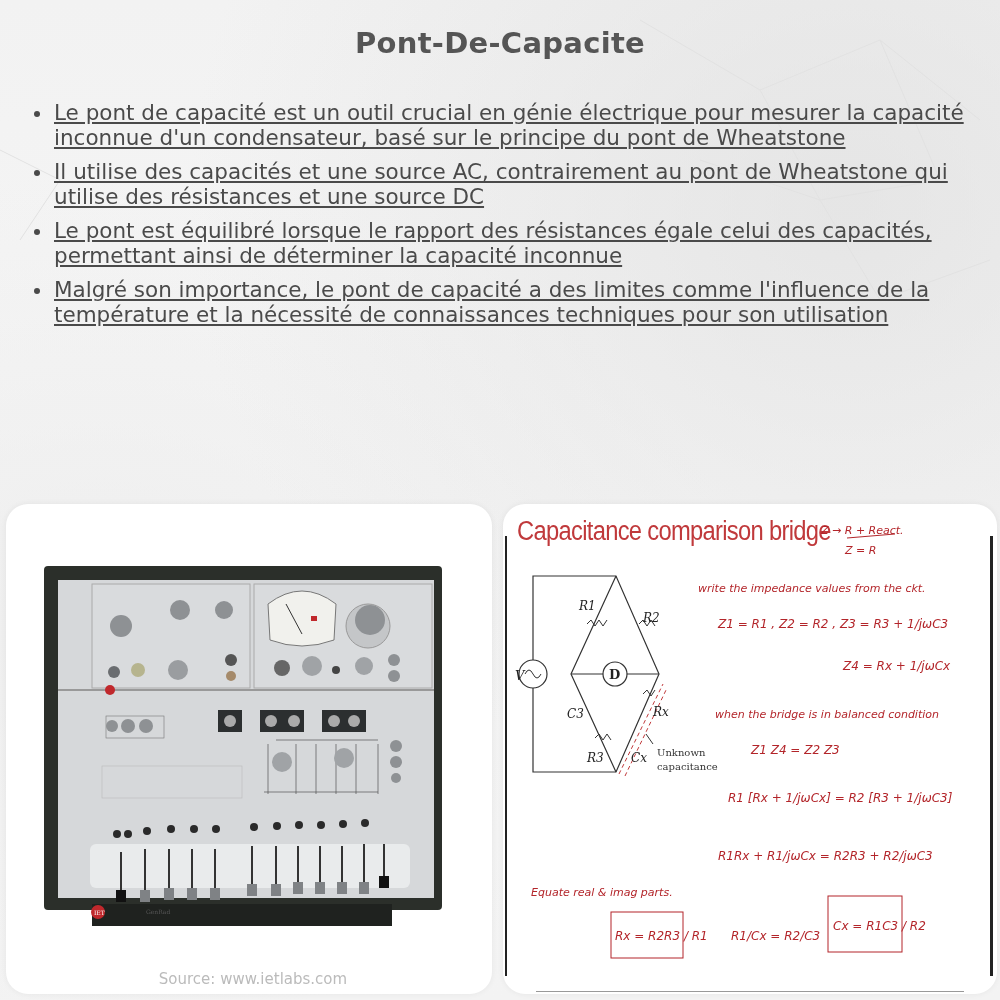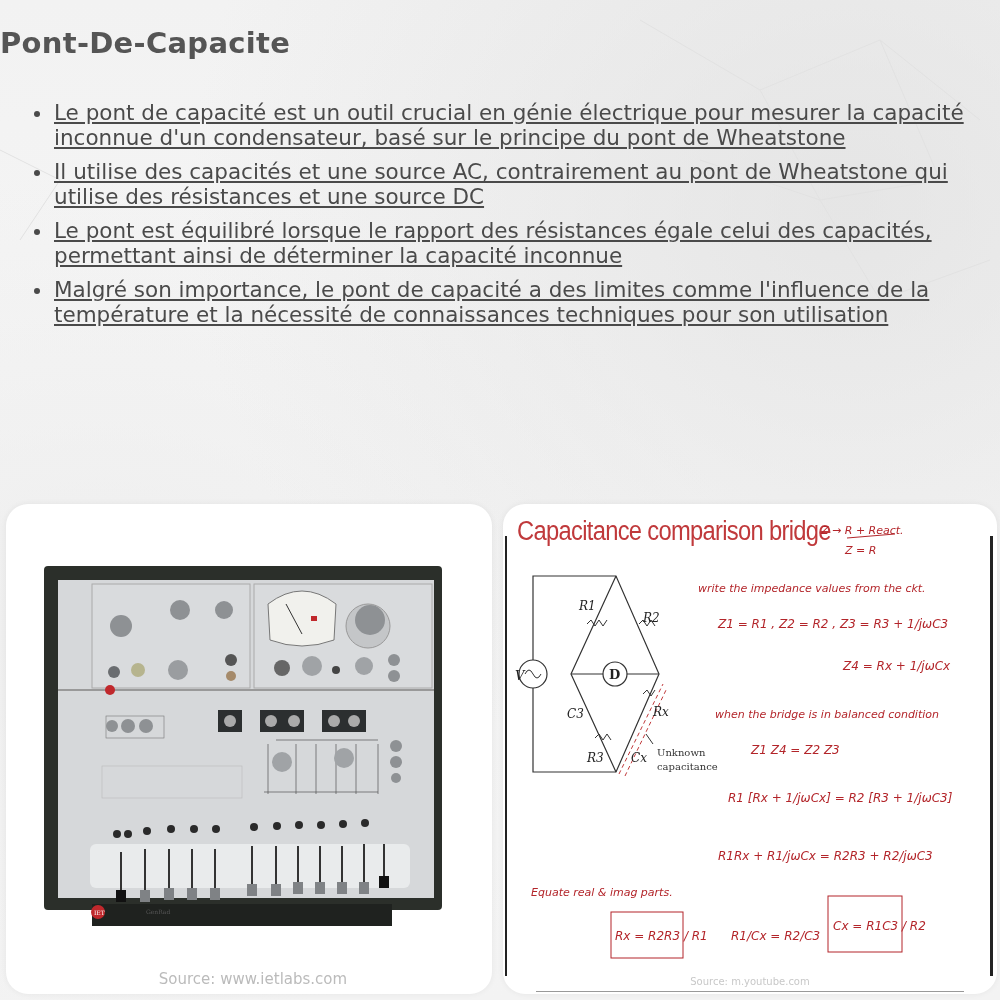--- a/index.html
+++ b/index.html
@@ -13,21 +13,21 @@
     position: absolute; inset: 0;
     background:
       radial-gradient(ellipse at 85% 20%, rgba(220,220,220,0.6), transparent 55%),
       radial-gradient(ellipse at 10% 60%, rgba(235,235,235,0.7), transparent 50%),
       linear-gradient(180deg, #f2f2f2 0%, #f6f6f6 50%, #f3f3f3 100%);
     z-index: 0;
   }
   .bg-lines { position: absolute; inset: 0; z-index: 0; }
   .title {
     position: absolute; top: 26px; left: 0; width: 1000px;
-    text-align: left; font-size: 29px; color: #555; letter-spacing: 0.3px;
+    text-align: center; font-size: 29px; color: #555; letter-spacing: 0.3px;
     z-index: 1;
   }
   .bullets {
     position: absolute; top: 100px; left: 34px; width: 940px; z-index: 1;
     list-style: none;
   }
   .bullets li {
     position: relative; padding-left: 20px;
     font-size: 21.5px; line-height: 25px; color: #4a4a4a;
     margin-bottom: 9px;
@@ -235,15 +235,14 @@
     <text class="hand" x="248" y="250" font-size="12">Z1 Z4 = Z2 Z3</text>
     <text class="hand" x="225" y="298" font-size="12">R1 [Rx + 1/jωCx] = R2 [R3 + 1/jωC3]</text>
     <text class="hand" x="215" y="356" font-size="12">R1Rx + R1/jωCx = R2R3 + R2/jωC3</text>
     <text class="hand" x="28" y="392" font-size="11">Equate real &amp; imag parts.</text>
     <rect x="108" y="408" width="72" height="46" fill="none" stroke="#b3252a"></rect>
     <text class="hand" x="112" y="436" font-size="12">Rx = R2R3 / R1</text>
     <text class="hand" x="228" y="436" font-size="12">R1/Cx = R2/C3</text>
     <rect x="325" y="392" width="74" height="56" fill="none" stroke="#b3252a"></rect>
     <text class="hand" x="330" y="426" font-size="12">Cx = R1C3 / R2</text>
   </svg>
-  <div class="source">Source: m.youtube.com</div>
   <div class="bottom-rule"></div>
 </div>
 
 </body></html>

